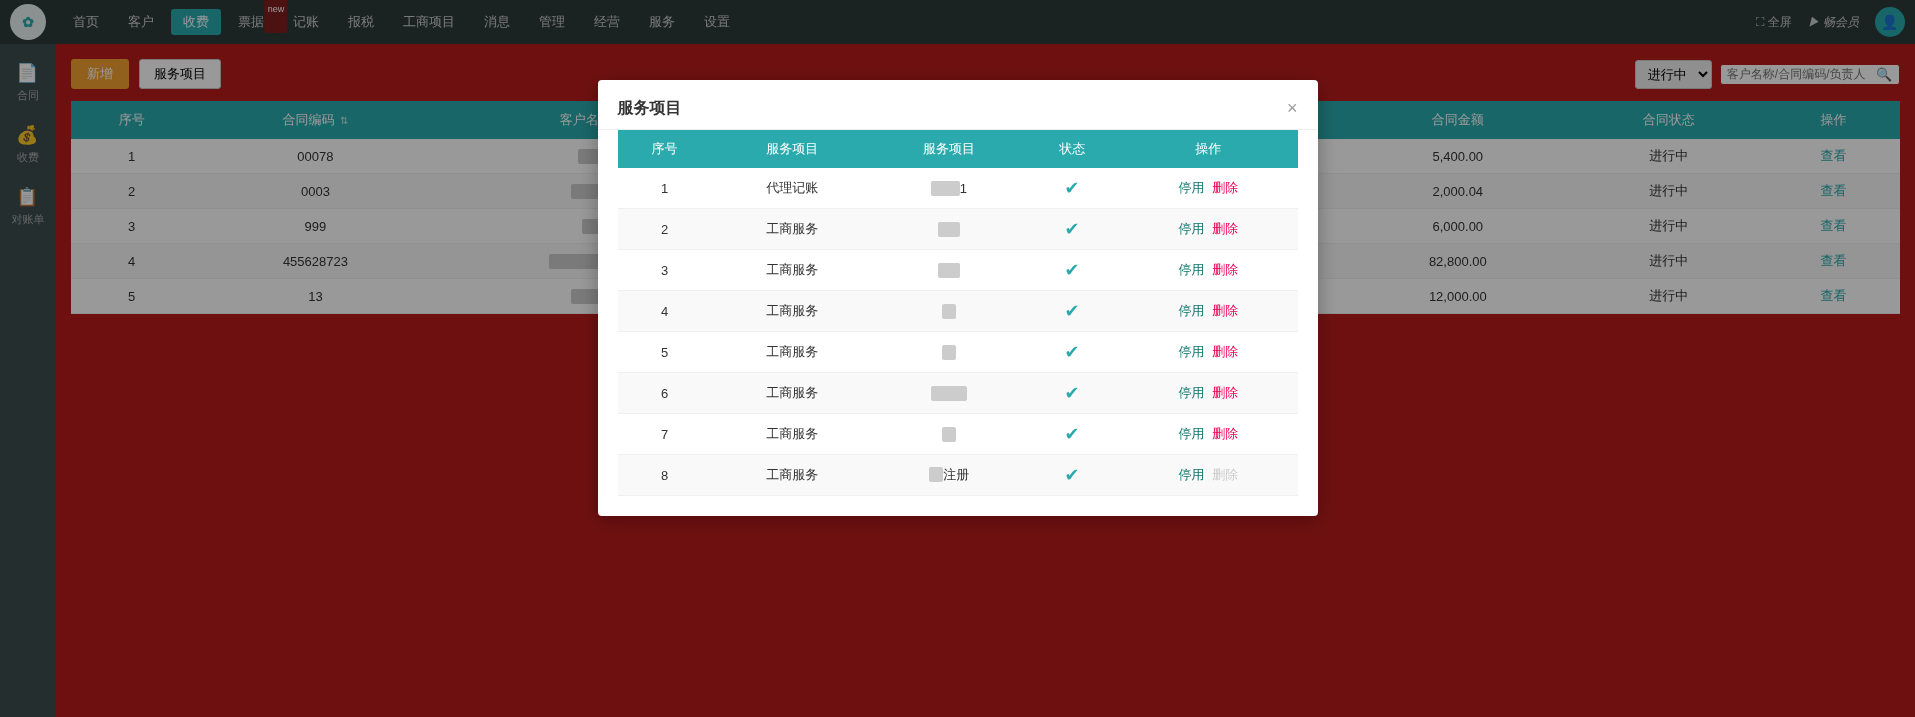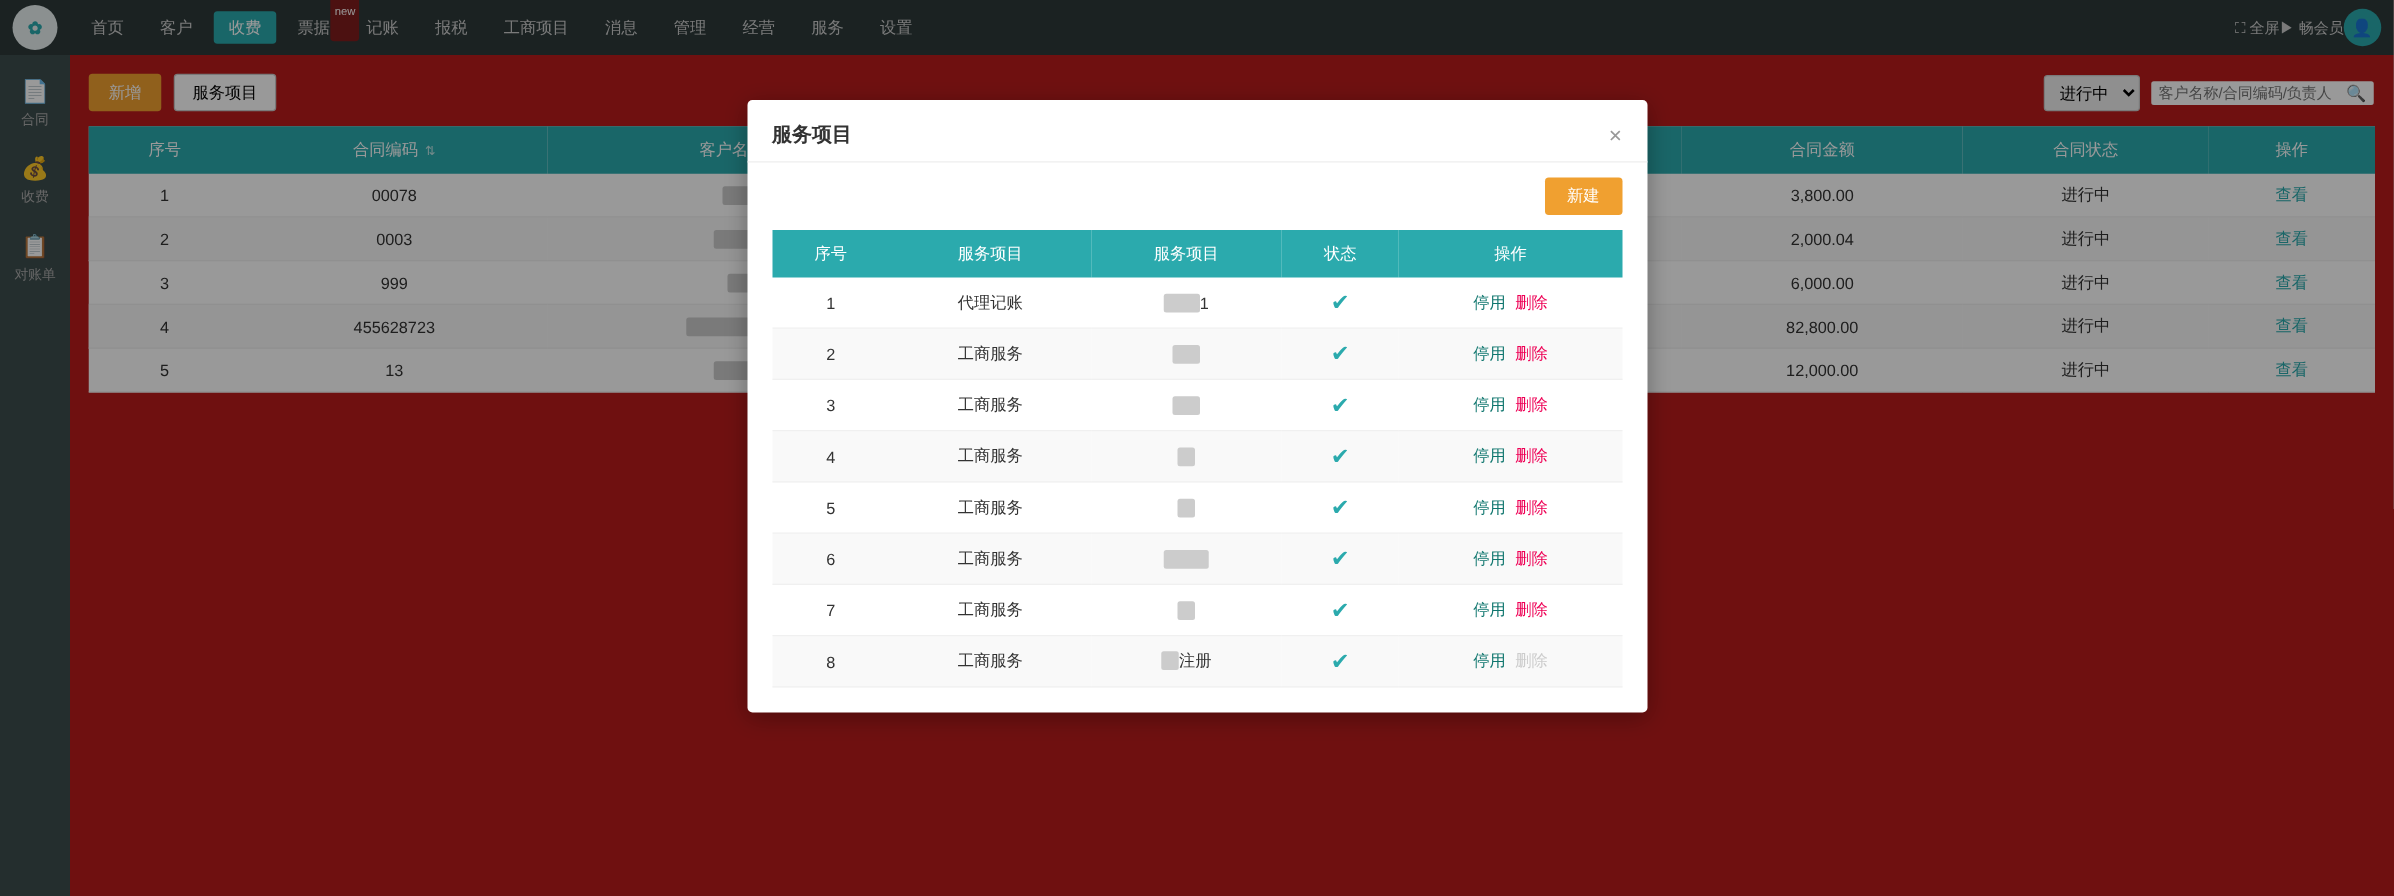--- a/index.html
+++ b/index.html
@@ -37,21 +37,21 @@
     .top-nav .nav-item.active { background: #2baaad; color: #fff; border-radius: 3px; }
     .top-nav .nav-item .badge-new {
       position: absolute; top: 0; right: 0;
       background: #7f1d1d;
       color: #fff; font-size: 9px;
       padding: 19px 3px;
       border-radius: 3px;
       transform: translate(50%, -50%);
     }
     .top-nav .nav-right {
-      display: flex; align-items: center; gap: 0; color: #ccc; font-size: 12px;
+      display: flex; align-items: center; gap: 16px; color: #ccc; font-size: 12px;
     }
     .top-nav .nav-right .avatar {
       width: 30px; height: 30px;
       background: #2baaad;
       border-radius: 50%;
       display: flex; align-items: center; justify-content: center;
       color: #fff; font-size: 14px;
     }
 
     
@@ -209,21 +209,21 @@
     <div class="nav-item">报税</div>
     <div class="nav-item">工商项目</div>
     <div class="nav-item">消息</div>
     <div class="nav-item">管理</div>
     <div class="nav-item">经营</div>
     <div class="nav-item">服务</div>
     <div class="nav-item">设置</div>
   </div>
   <div class="nav-right">
     <span style="cursor:pointer;">⛶ 全屏</span>
-    <span style="cursor:pointer;">▶ 畅会员</span>
+    <span style="cursor:pointer;font-style:italic;">▶ 畅会员</span>
     <div class="avatar">👤</div>
   </div>
 </div>
 
 <div class="layout">
 
   <div class="sidebar">
     <div class="sidebar-item">
       <span class="icon">📄</span>
       <span>合同</span>
@@ -269,21 +269,21 @@
           <th>操作</th>
         </tr>
       </thead>
       <tbody>
         <tr>
           <td>1</td>
           <td>00078</td>
           <td><span class="blurred-text">&nbsp;&nbsp;&nbsp;&nbsp;&nbsp;&nbsp;&nbsp;&nbsp;</span></td>
           <td>小规模记账</td>
           <td>202305-202404</td>
-          <td>3,800.00</td>
+          <td>5,400.00</td>
           <td>进行中</td>
           <td><span class="action-view">查看</span></td>
         </tr>
         <tr>
           <td>2</td>
           <td>0003</td>
           <td><span class="blurred-text">&nbsp;&nbsp;&nbsp;&nbsp;&nbsp;&nbsp;&nbsp;&nbsp;&nbsp;&nbsp;&nbsp;&nbsp;</span></td>
           <td>小规模记账</td>
           <td>202305-202404</td>
           <td>2,000.04</td>
@@ -324,23 +324,20 @@
     </table>
   </div>
 </div>
 
 <div class="overlay">
   <div class="modal">
     <div class="modal-header">
       <span>服务项目</span>
       <button class="modal-close">×</button>
     </div>
-    <div class="modal-toolbar">
-      <button class="btn-modal-new">新建</button>
-    </div>
     <div class="modal-table-wrap">
       <table class="modal-table">
         <thead>
           <tr>
             <th>序号</th>
             <th>服务项目</th>
             <th>服务项目</th>
             <th>状态</th>
             <th>操作</th>
           </tr>

